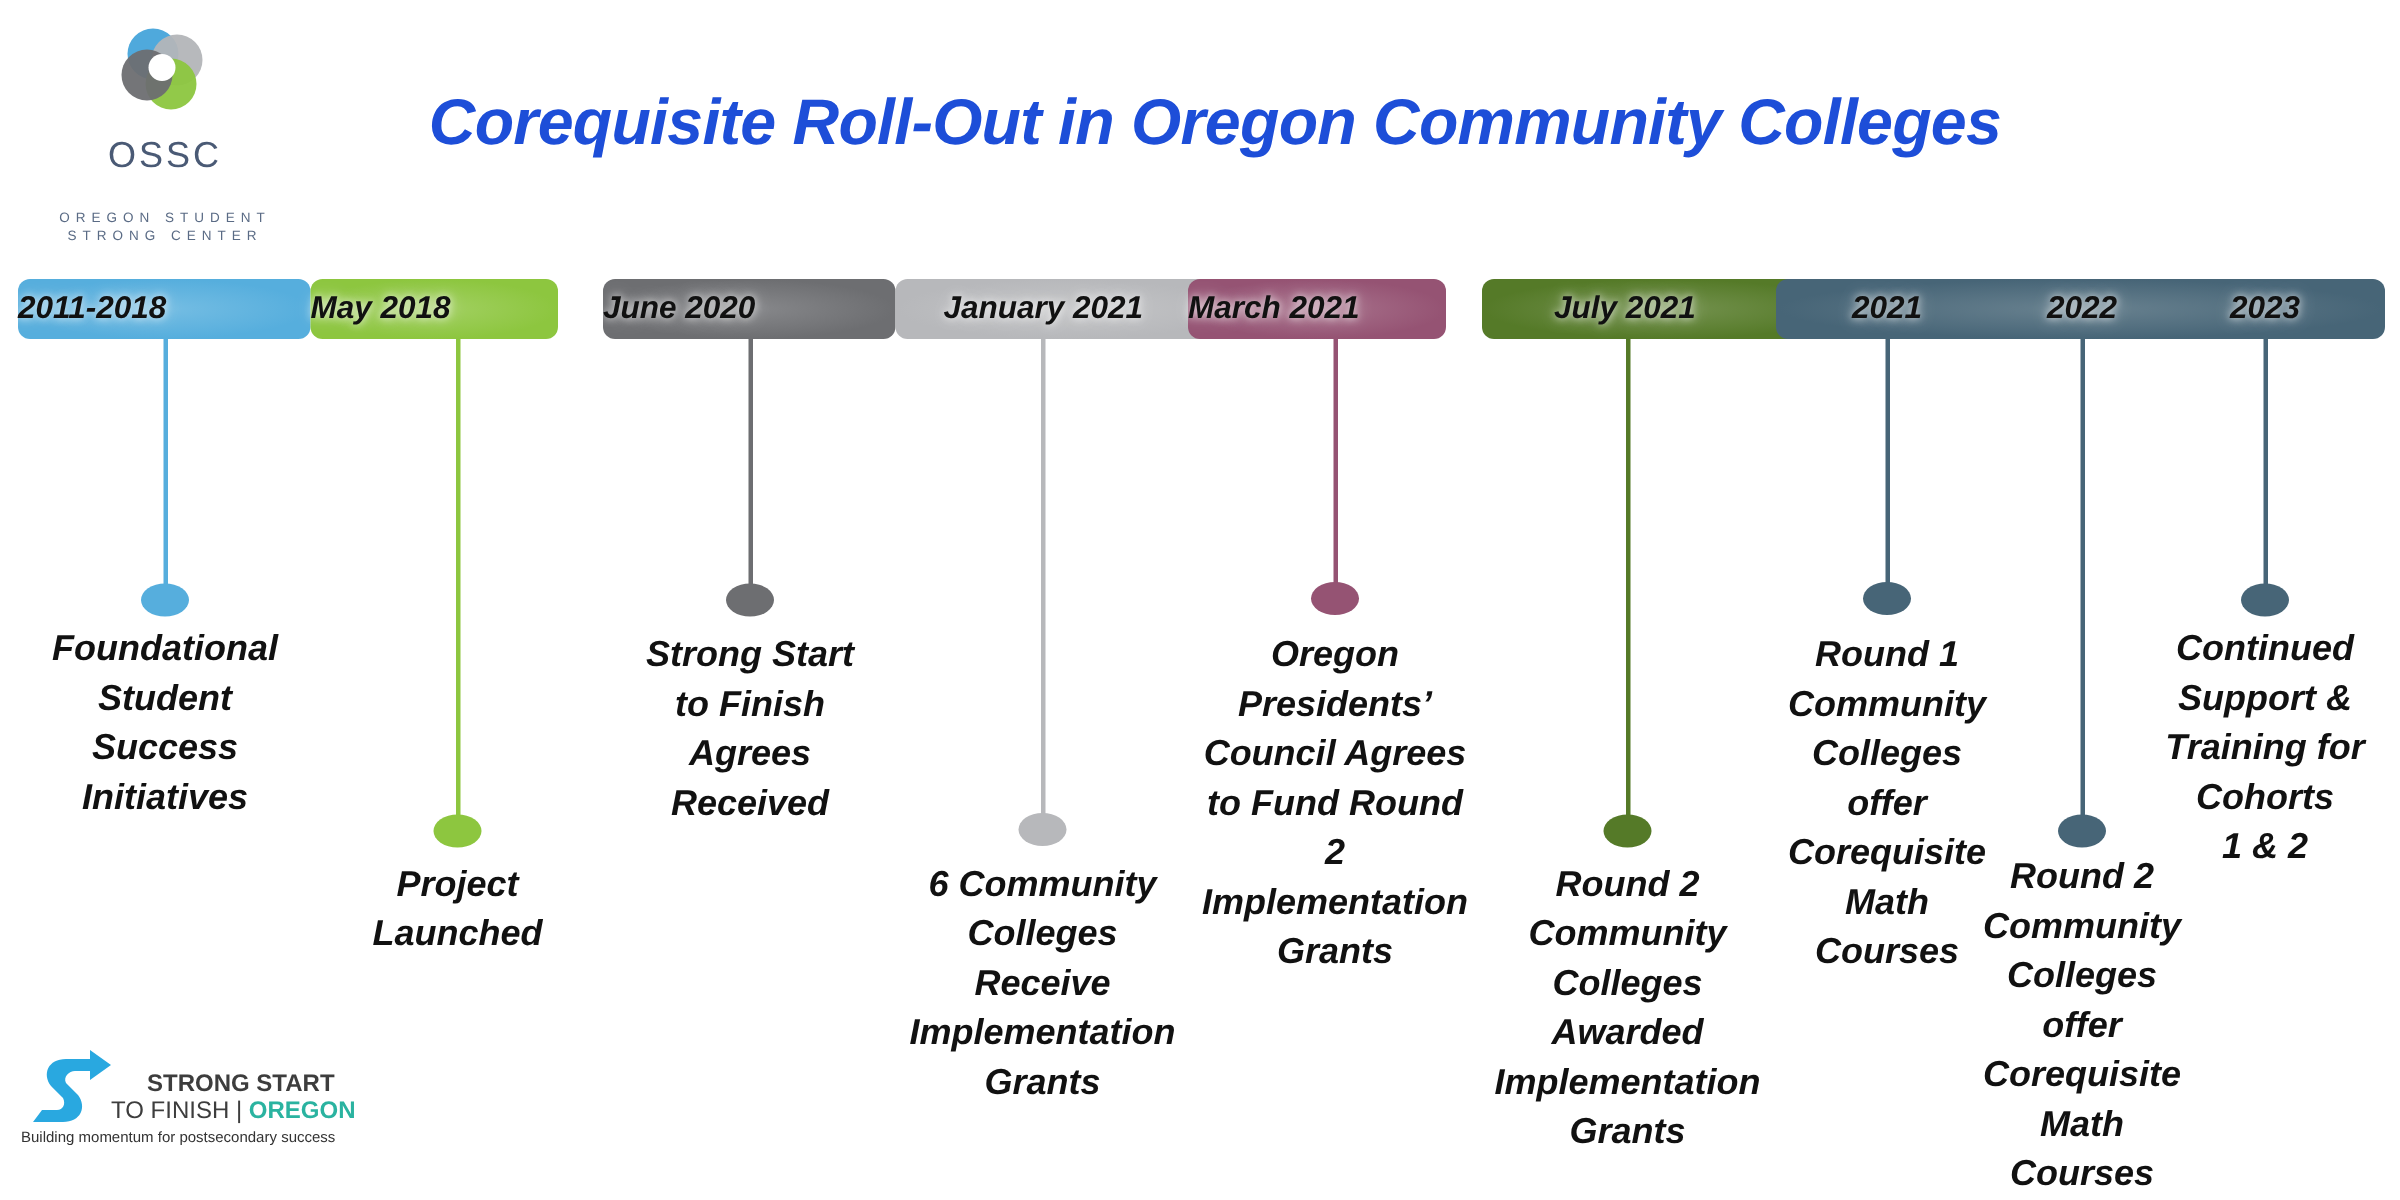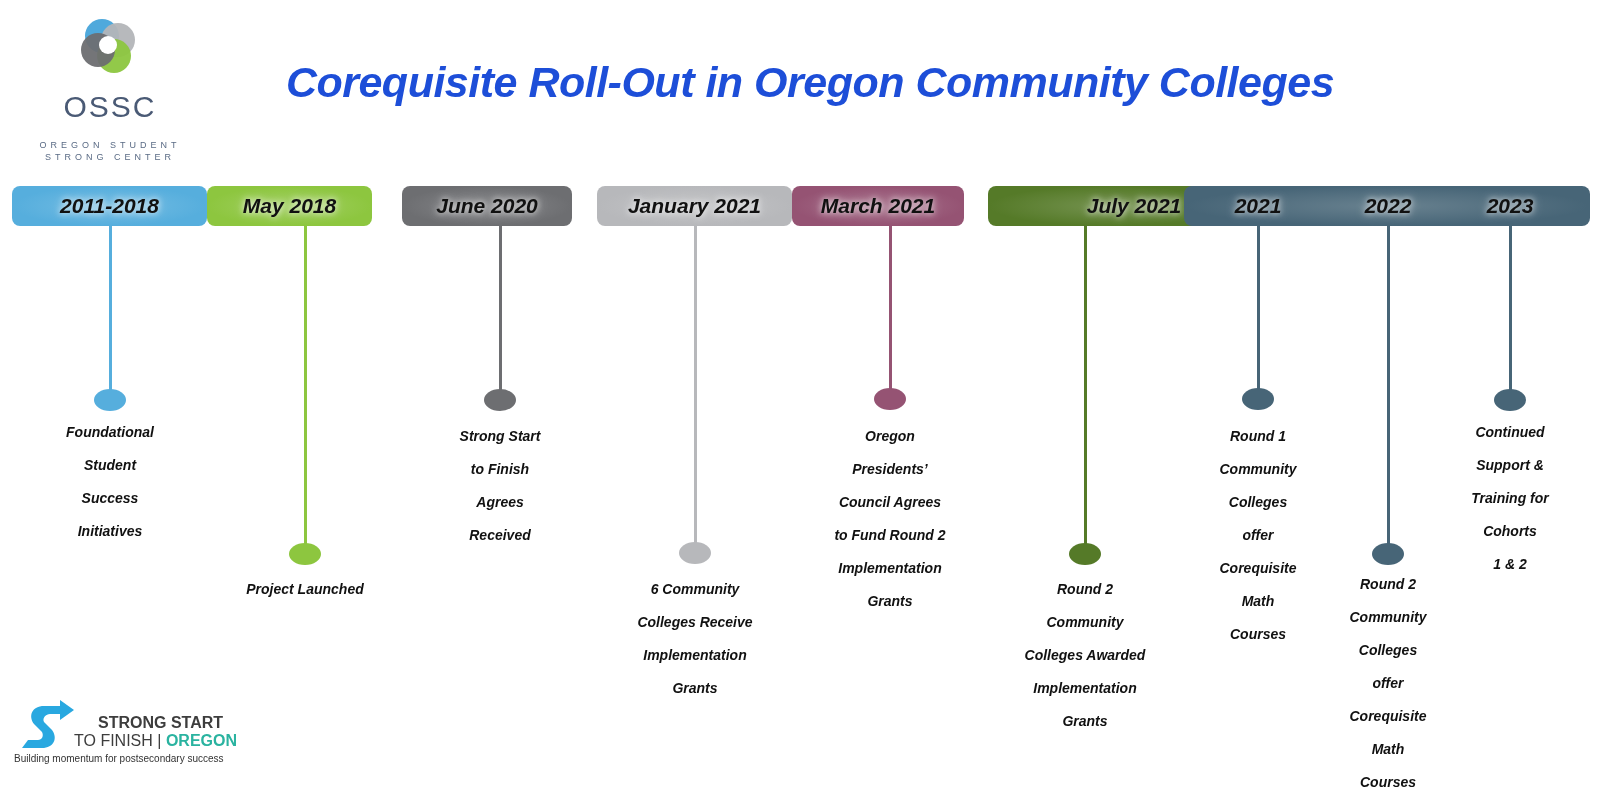--- a/index.html
+++ b/index.html
@@ -4,46 +4,46 @@
 <style>
   html, body { margin:0; padding:0; }
   body { width:1600px; height:800px; background:#ffffff; position:relative; overflow:hidden;
          font-family:"DejaVu Sans", sans-serif; }
   .title { position:absolute; left:260px; top:58px; width:1100px; text-align:center;
            font-family:"Liberation Sans", sans-serif; font-weight:bold; font-style:italic;
            font-size:43px; color:#1d4ed8; letter-spacing:-0.5px; }
   .ossc-logo { position:absolute; left:30px; top:12px; width:160px; height:150px; }
   .ossc-mark { position:absolute; left:48px; top:2px; width:62px; height:62px; }
   .ossc-text { position:absolute; left:0; top:78px; width:160px; text-align:center;
-               font-family:"Liberation Sans", sans-serif; font-size:30px; color:#4a5a75;
+               font-family:"Liberation Sans", sans-serif; font-size:24px; color:#4a5a75;
                font-weight:normal; letter-spacing:2px; }
   .ossc-sub { position:absolute; left:0; width:160px; text-align:center;
               font-family:"Liberation Sans", sans-serif; font-size:9px; color:#5a6b85;
               letter-spacing:4px; }
   .ssf-logo { position:absolute; left:12px; top:700px; width:240px; height:80px; }
   .ssf-s { position:absolute; left:2px; top:0; width:62px; height:50px; }
   .ssf-line1 { position:absolute; left:86px; top:14px; font-family:"Liberation Sans", sans-serif;
                font-weight:bold; font-size:16px; color:#3d3d3d; }
   .ssf-line2 { position:absolute; left:62px; top:32px; font-family:"Liberation Sans", sans-serif;
                font-size:16px; color:#3d3d3d; white-space:nowrap; }
   .ssf-line2 .or { color:#2ab3a0; font-weight:bold; }
   .ssf-line3 { position:absolute; left:2px; top:53px; font-family:"Liberation Sans", sans-serif;
                font-size:10px; color:#333; white-space:nowrap; }
   .bar { position:absolute; top:186px; height:40px; border-radius:8px;
-         display:flex; align-items:center; justify-content:center;
+         display:flex; align-items:center; justify-content:flex-start;
          font-family:"Liberation Sans", sans-serif; font-weight:bold; font-style:italic;
          font-size:21px; color:#111; }
   .bar .lbl { text-shadow: 0 0 6px rgba(255,255,255,0.8), 0 0 12px rgba(255,255,255,0.45); }
   .bar.multi { justify-content:flex-start; }
   .bar.multi .lbl { position:absolute; transform:translateX(-50%); }
   .stem { position:absolute; width:3px; }
   .dot { position:absolute; width:32px; height:22px; border-radius:50%; }
   .desc { position:absolute; width:190px; text-align:center;
           font-family:"Liberation Sans", sans-serif; font-weight:bold; font-style:italic;
-          font-size:14px; line-height:33px; color:#111; transform:translateX(-50%); }
+          font-size:24px; line-height:33px; color:#111; transform:translateX(-50%); }
 </style>
 </head>
 <body>
 
 <div class="title">Corequisite Roll-Out in Oregon Community Colleges</div>
 
 <div class="ossc-logo">
   <svg class="ossc-mark" viewBox="0 0 62 62">
     <circle cx="24" cy="22" r="17" fill="#4fa9dc"></circle>
     <circle cx="40" cy="26" r="17" fill="#b3b5b8" opacity="0.95"></circle>
@@ -65,24 +65,24 @@
   <div class="ssf-line3">Building momentum for postsecondary success</div>
 </div>
 
 <div id="timeline">
     <div class="bar" style="left: 12px; width: 195px; background: radial-gradient(rgb(116, 189, 227) 0%, rgb(86, 174, 221) 70%);">
       <span class="lbl">2011-2018</span>
     </div>
     <div class="bar" style="left: 207px; width: 165px; background: radial-gradient(rgb(162, 208, 98) 0%, rgb(141, 198, 63) 70%);">
       <span class="lbl">May 2018</span>
     </div>
-    <div class="bar" style="left: 402px; width: 170px; background: radial-gradient(rgb(135, 136, 139) 0%, rgb(109, 110, 113) 70%);">
+    <div class="bar" style="left: 402px; width: 195px; background: radial-gradient(rgb(135, 136, 139) 0%, rgb(109, 110, 113) 70%);">
       <span class="lbl">June 2020</span>
     </div>
-    <div class="bar" style="left: 597px; width: 195px; background: radial-gradient(rgb(196, 197, 199) 0%, rgb(183, 184, 187) 70%);">
+    <div class="bar" style="left: 597px; width: 195px; background: radial-gradient(rgb(196, 197, 199) 0%, rgb(183, 184, 187) 70%); padding-left: 32px;">
       <span class="lbl">January 2021</span>
     </div>
     <div class="bar" style="left: 792px; width: 172px; background: radial-gradient(rgb(168, 114, 140) 0%, rgb(149, 83, 115) 70%);">
       <span class="lbl">March 2021</span>
     </div>
     <div class="bar" style="left: 988px; width: 196px; background: radial-gradient(rgb(116, 146, 79) 0%, rgb(85, 122, 40) 70%); padding-left: 48px;">
       <span class="lbl">July 2021</span>
     </div>
     <div class="bar multi" style="left: 1184px; width: 406px; background: radial-gradient(rgb(104, 129, 143) 0%, rgb(71, 101, 119) 70%);">
       <span class="lbl" style="left: 74px; font-style: italic;">2021</span>

